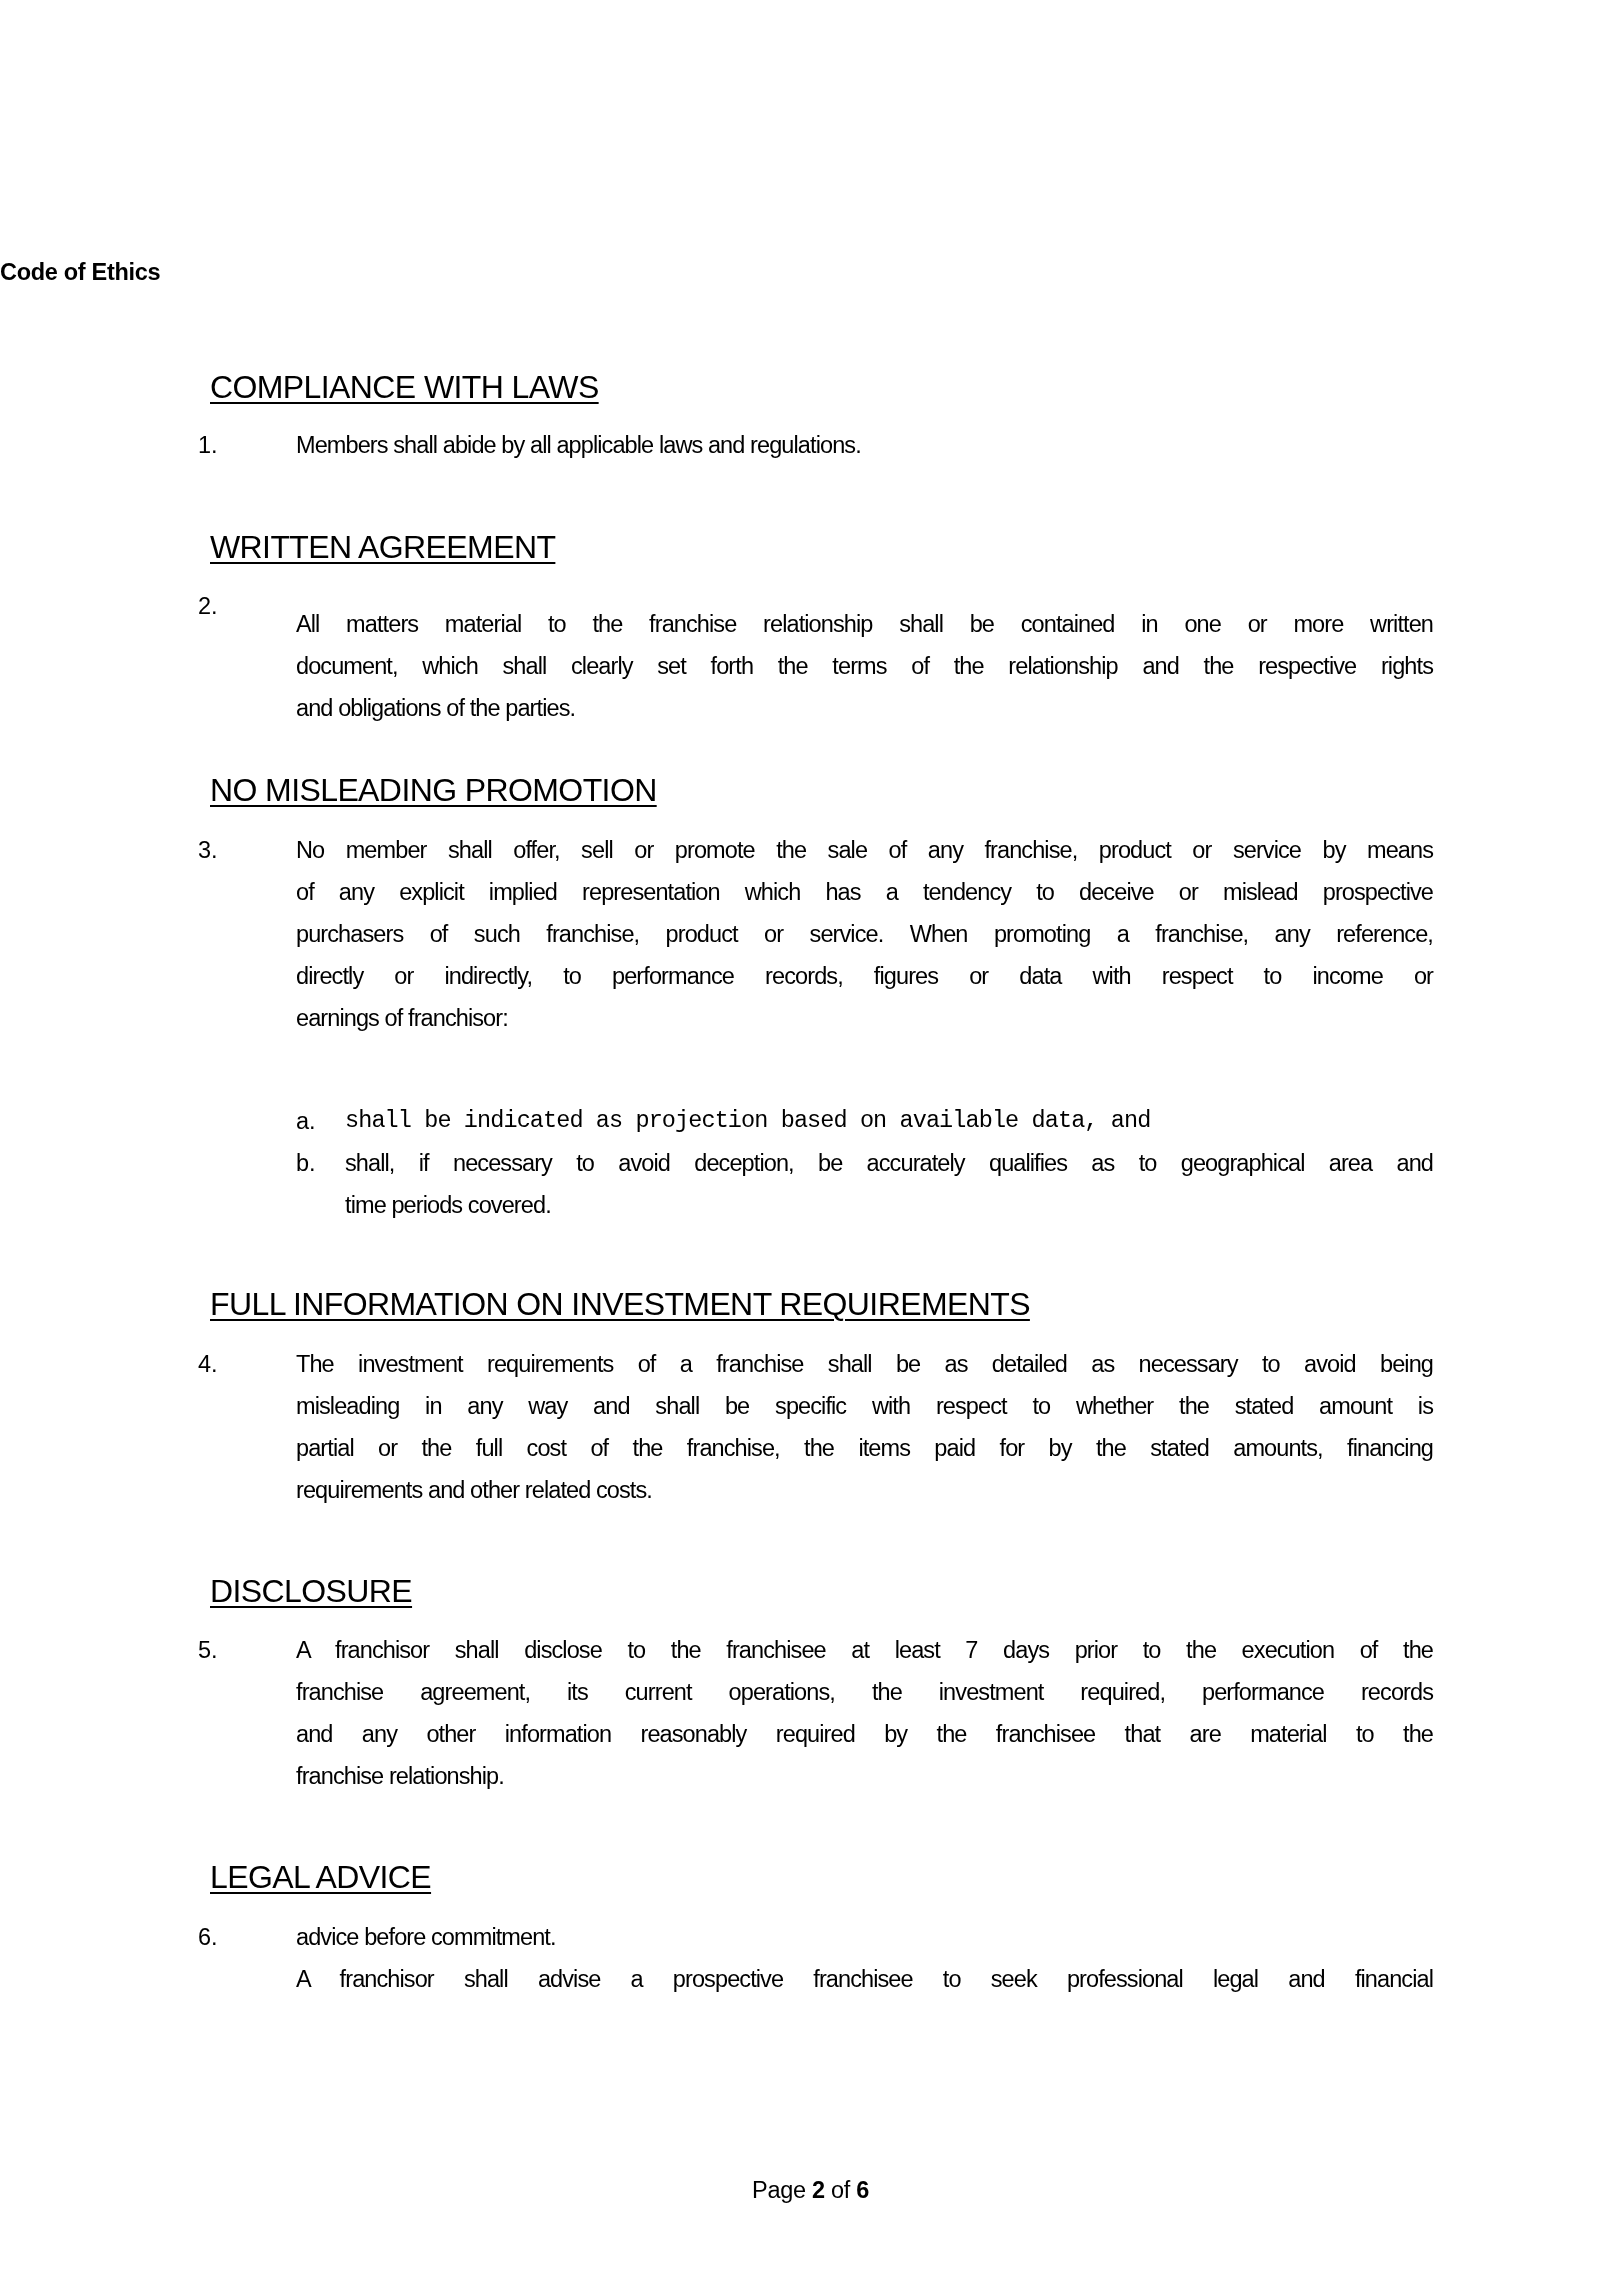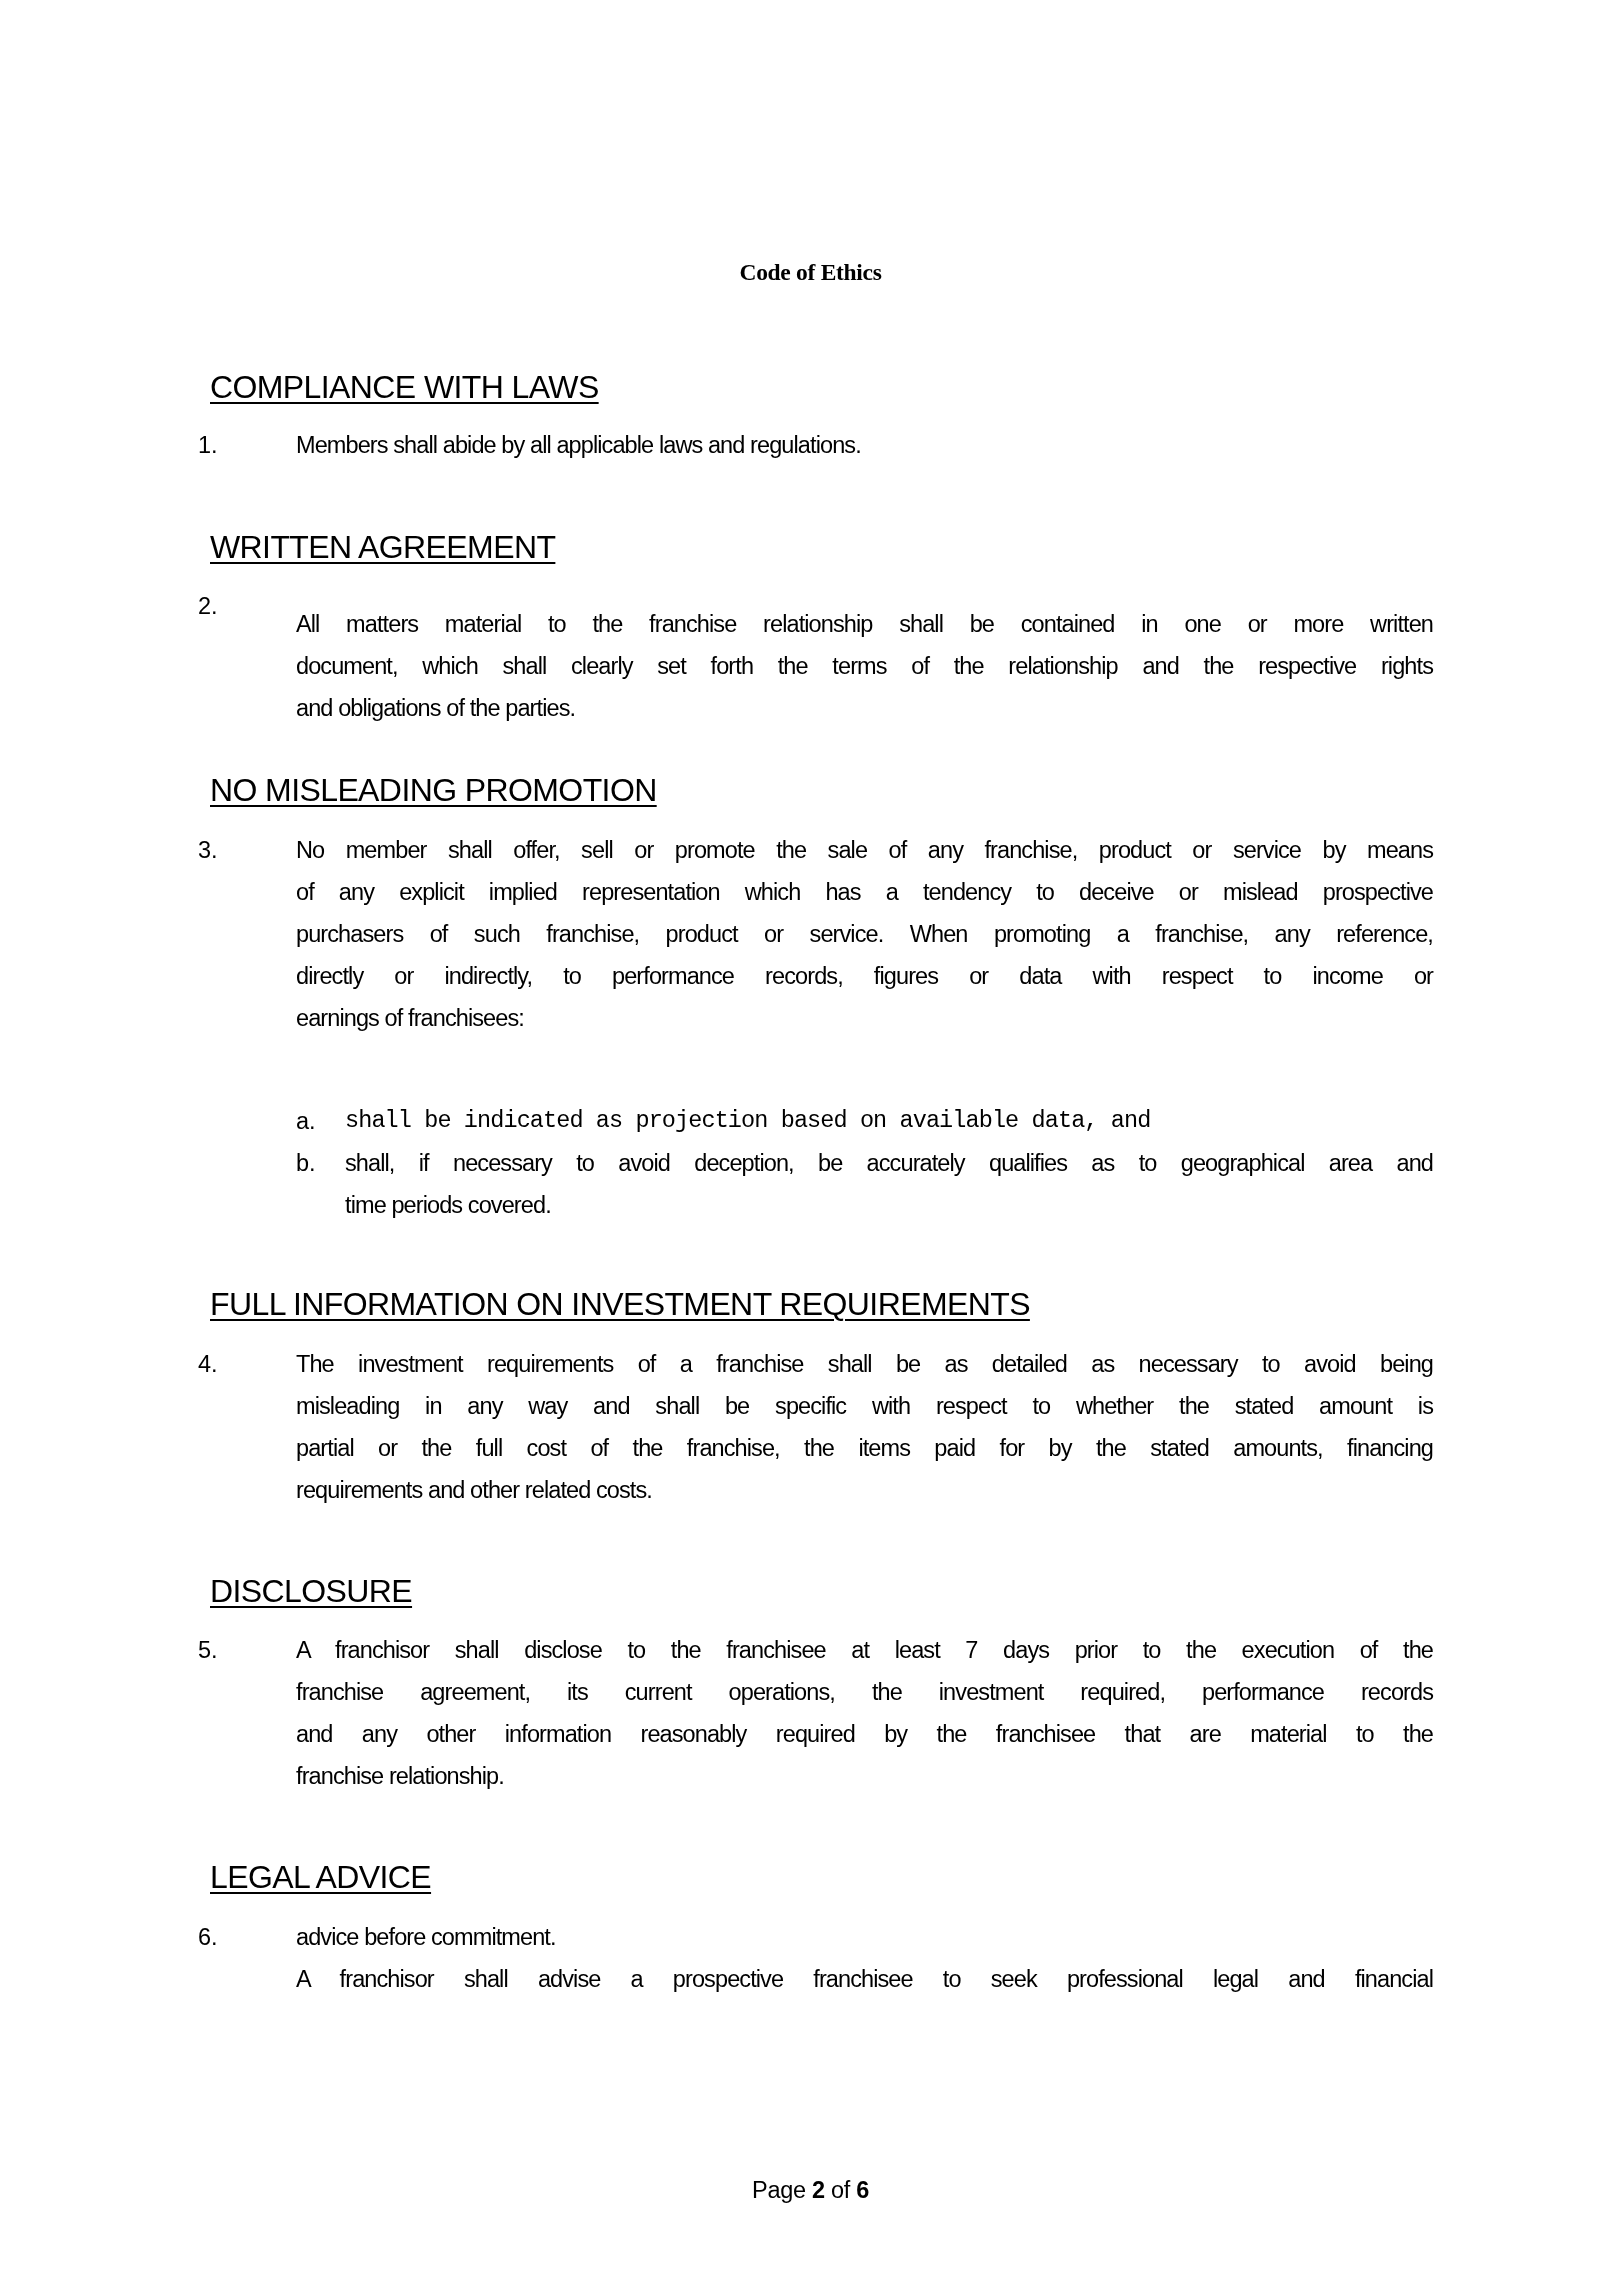--- a/index.html
+++ b/index.html
@@ -1,20 +1,20 @@
 <!DOCTYPE html>
 <html><head>
 <meta charset="utf-8">
 <style>
   html, body { margin: 0; padding: 0; background: #ffffff; }
   body { width: 1621px; height: 2293px; position: relative; overflow: hidden;
          font-family: "Liberation Sans", sans-serif; color: #000; }
   .page { position: absolute; left: 0; top: 0; width: 1621px; height: 2293px; background: #fff; }
-  .title { position: absolute; left: 0; width: 1621px; top: 258px; text-align: center;
-           font-weight: bold; font-size: 23.5px; line-height: 29px; letter-spacing: -0.3px; font-family: Liberation Serif, serif; }
+  .title { position: absolute; left: 0; width: 1621px; top: 258px; text-align: left;
+           font-weight: bold; font-size: 23.5px; line-height: 29px; letter-spacing: -0.3px; }
   .heading { position: absolute; left: 210px; font-weight: normal; font-size: 32px; line-height: 29px;
              text-decoration: underline; text-underline-offset: 3.9px; text-decoration-thickness: 2px;
              letter-spacing: -0.6px; white-space: nowrap; }
   .item { position: absolute; left: 198px; width: 1235px; font-size: 23.5px; }
   .num { position: absolute; left: 0; top: 0; line-height: 42px; }
   .body { position: absolute; left: 98px; width: 1137px; }
   .line { display: block; height: 42px; line-height: 42px; white-space: nowrap; letter-spacing: -0.9px;
           text-align: justify; text-align-last: justify; }
   .line.last { text-align-last: left; }
   .sub { position: absolute; left: 296px; width: 1137px; font-size: 23.5px; }
@@ -50,21 +50,21 @@
   </div>
 
   <div class="heading" style="top:776px">NO MISLEADING PROMOTION</div>
   <div class="item" style="top:829px">
     <span class="num">3.</span>
     <div class="body">
       <span class="line" style="display: block; letter-spacing: -0.9px;">No member shall offer, sell or promote the sale of any franchise, product or service by means</span>
       <span class="line" style="display: block; letter-spacing: -0.9px;">of any explicit implied representation which has a tendency to deceive or mislead prospective</span>
       <span class="line" style="display: block; letter-spacing: -0.9px;">purchasers of such franchise, product or service. When promoting a franchise, any reference,</span>
       <span class="line" style="display: block; letter-spacing: -0.9px;">directly or indirectly, to performance records, figures or data with respect to income or</span>
-      <span class="line last" style="display: block; letter-spacing: -0.9px;">earnings of franchisees:</span>
+      <span class="line last" style="display: block; letter-spacing: -0.9px;">earnings of franchisor:</span>
     </div>
   </div>
   <div class="sub" style="top:1100px">
     <span class="letter">a.</span>
     <div class="subbody">
       <span class="line last" style="display: block; letter-spacing: -0.9px; font-family: Liberation Mono, monospace;">shall be indicated as projection based on available data, and</span>
     </div>
   </div>
   <div class="sub" style="top:1142px">
     <span class="letter">b.</span>

